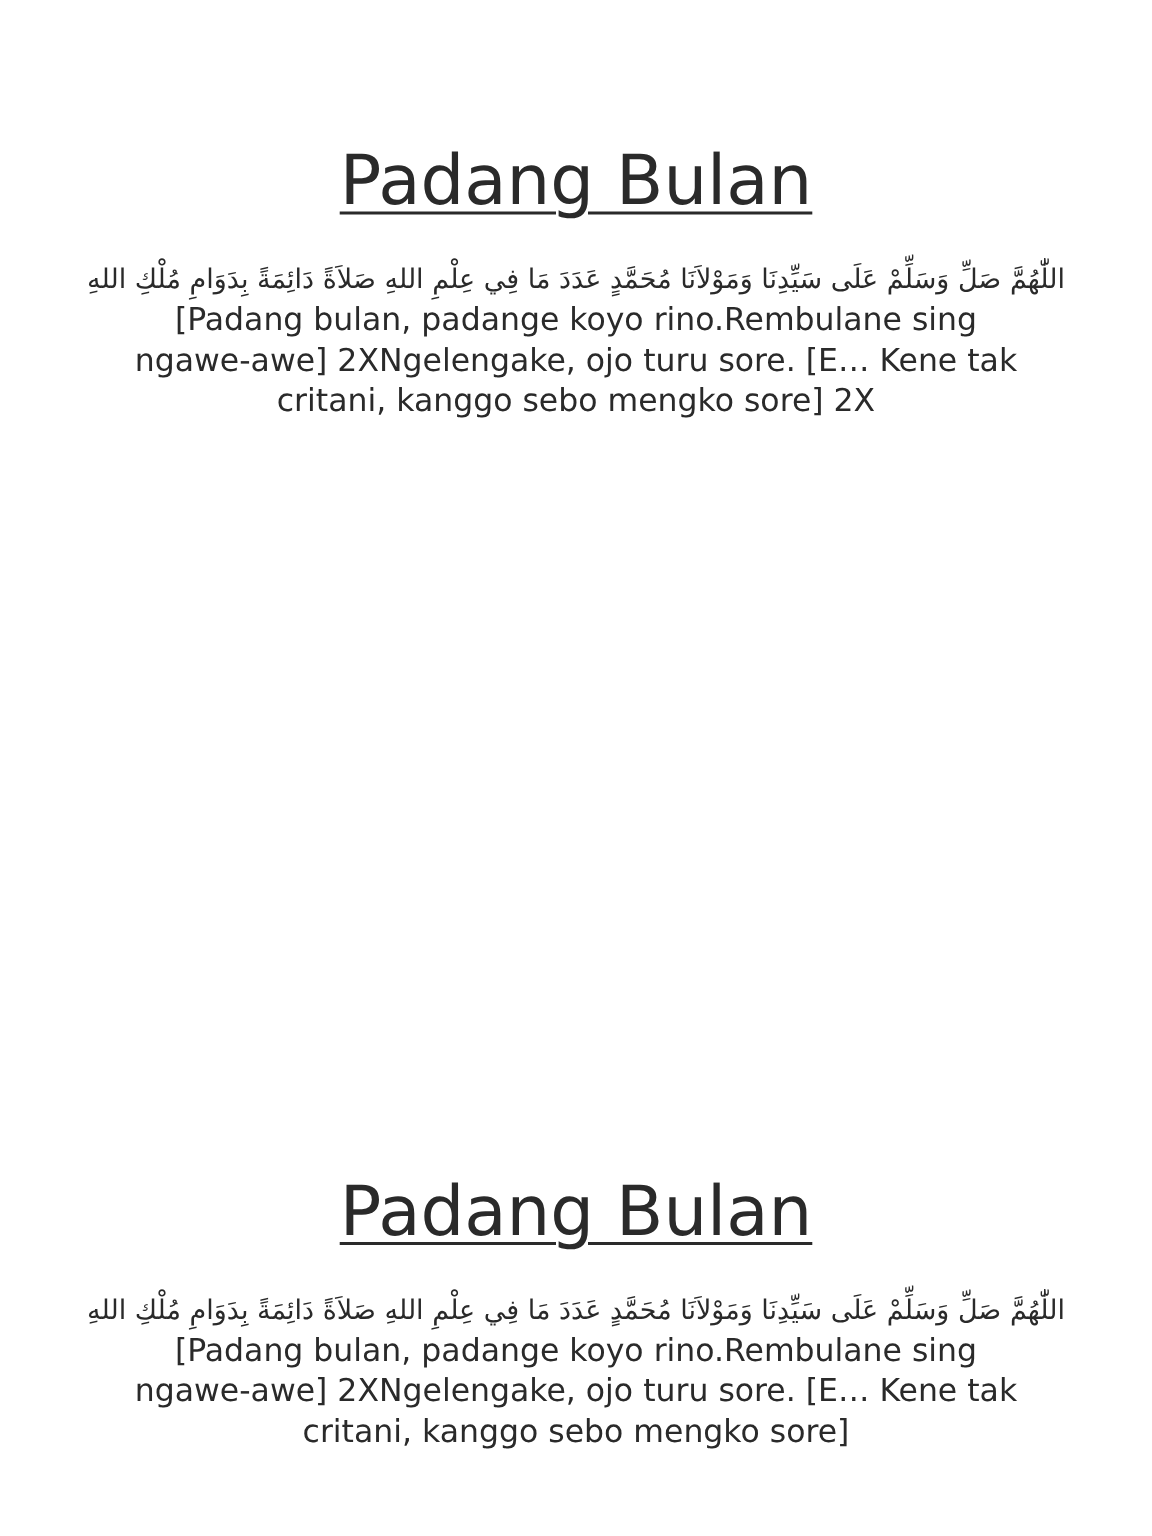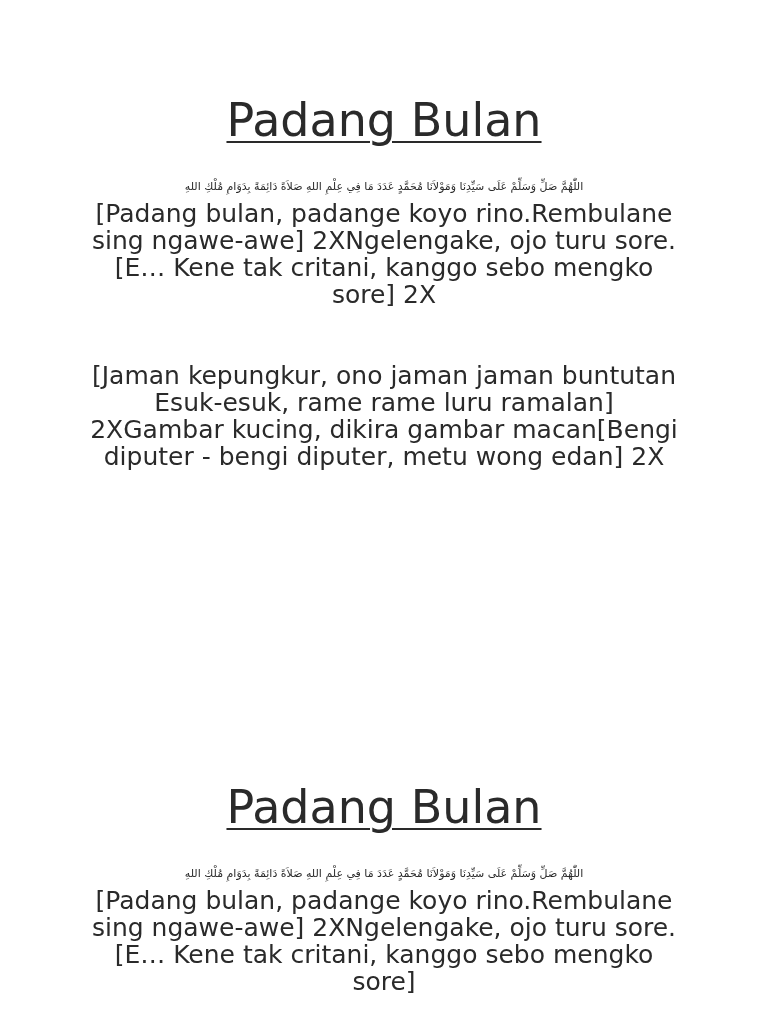--- a/index.html
+++ b/index.html
@@ -2,38 +2,37 @@
 <html><head>
 <meta charset="utf-8">
 <style>
   html, body { margin: 0; padding: 0; background: #ffffff; }
   body { width: 768px; height: 1024px; overflow: hidden; position: relative;
          font-family: "DejaVu Sans", sans-serif; color: #2a2a2a; }
   .page { position: absolute; left: 0; top: 0; width: 768px; }
   .block { position: absolute; left: 0; width: 768px; text-align: center; }
   .title { font-size: 46px; line-height: 56px; text-decoration: underline;
            text-decoration-thickness: 2px; text-underline-offset: 5px; margin: 0; font-weight: normal; }
-  .arabic { font-size: 11px; line-height: 22px; direction: rtl; unicode-bidi: embed; }
-  .para { width: 590px; margin: 0 auto; font-size: 25px; line-height: 27px; }
+  .arabic { font-size: 18px; line-height: 22px; direction: rtl; unicode-bidi: embed; }
+  .para { width: 590px; margin: 0 auto; font-size: 21px; line-height: 27px; }
   .gap { height: 27px; }
 </style>
 </head>
 <body>
 
 <div class="page">
 
   <div class="block" style="top:92px;">
     <h1 class="title">Padang Bulan</h1>
   </div>
   <div class="block arabic" style="top:176px;">اللّٰهُمَّ صَلِّ وَسَلِّمْ عَلَى سَيِّدِنَا وَمَوْلاَنَا   مُحَمَّدٍ عَدَدَ مَا فِي عِلْمِ اللهِ صَلاَةً دَائِمَةً بِدَوَامِ مُلْكِ اللهِ</div>
   <div class="block" style="top:200px;">
     <div class="para">[Padang bulan, padange koyo rino.Rembulane sing ngawe-awe] 2XNgelengake, ojo turu sore. [E… Kene tak critani, kanggo sebo mengko sore] 2X</div>
     <div class="gap"></div>
     <div class="gap"></div>
-    <div class="para">[Jaman kepungkur, ono jaman jaman buntutan Esuk-esuk, rame rame luru ramalan] 2XGambar kucing, dikira gambar macan[Bengi diputer - bengi diputer, metu wong edan] 2X</div>
     <div class="gap"></div>
   </div>
 
   <div class="block" style="top:779px;">
     <h1 class="title">Padang Bulan</h1>
   </div>
   <div class="block arabic" style="top:863px;">اللّٰهُمَّ صَلِّ وَسَلِّمْ عَلَى سَيِّدِنَا وَمَوْلاَنَا   مُحَمَّدٍ عَدَدَ مَا فِي عِلْمِ اللهِ صَلاَةً دَائِمَةً بِدَوَامِ مُلْكِ اللهِ</div>
   <div class="block" style="top:887px;">
     <div class="para">[Padang bulan, padange koyo rino.Rembulane sing ngawe-awe] 2XNgelengake, ojo turu sore. [E… Kene tak critani, kanggo sebo mengko sore]</div>
   </div>

